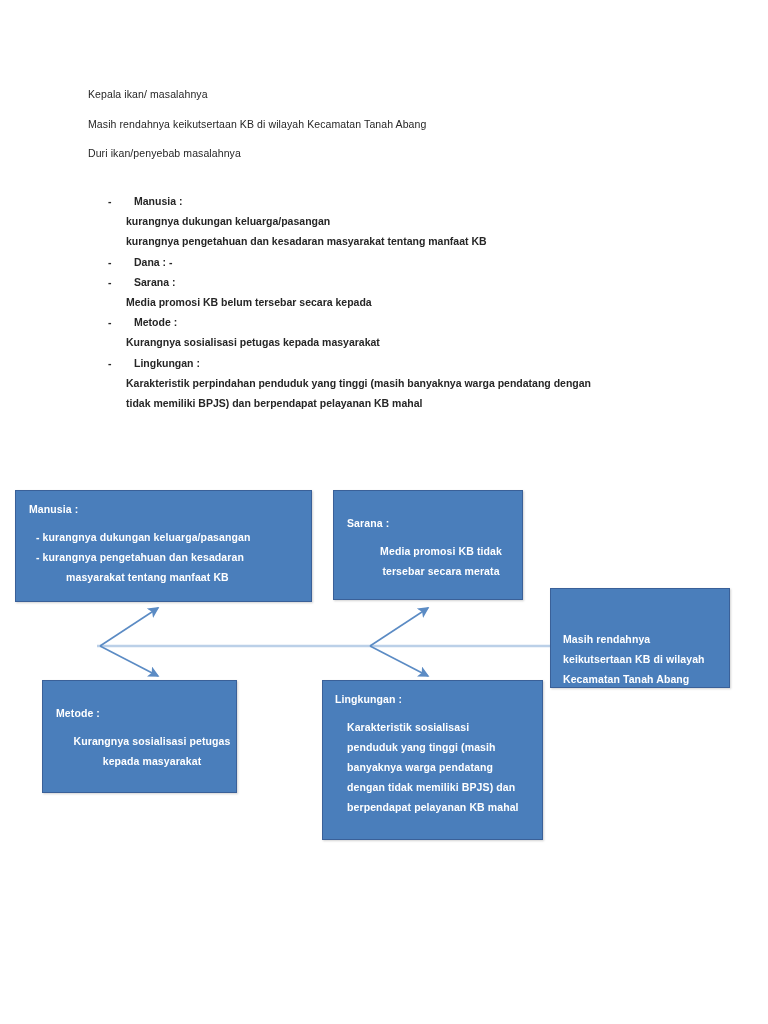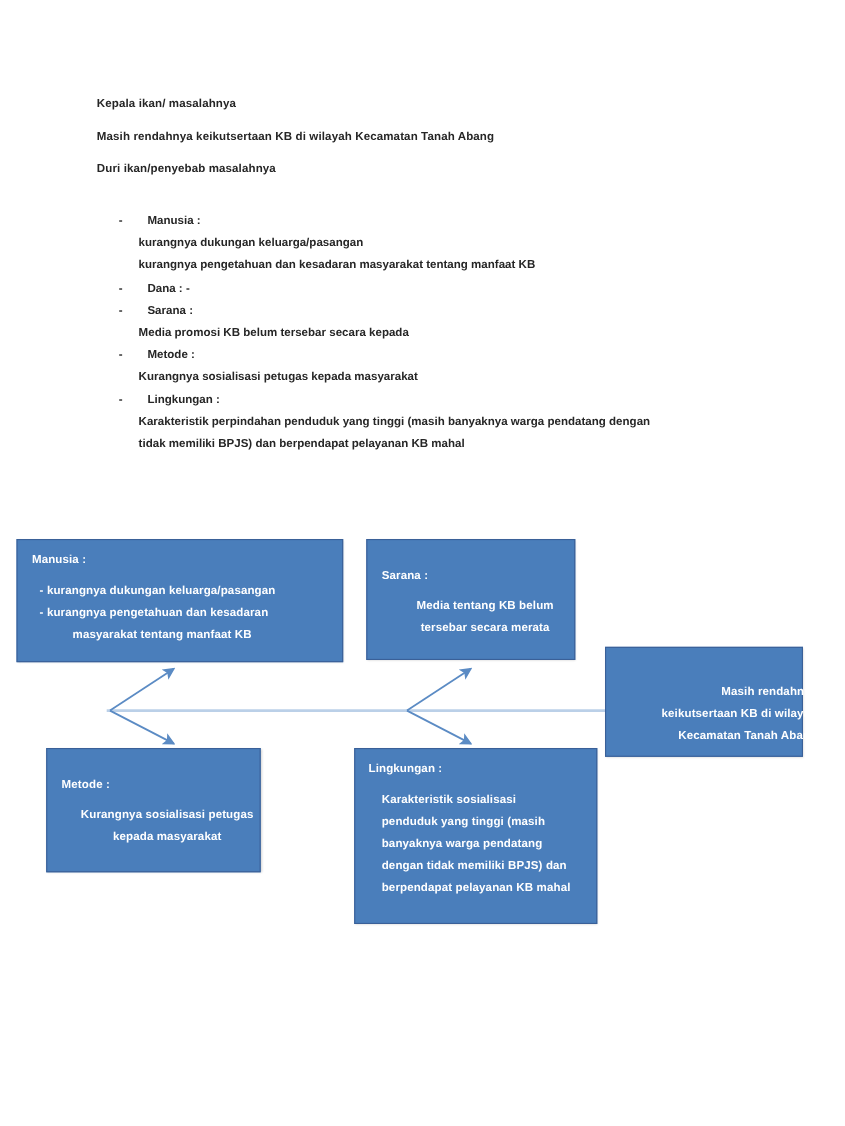--- a/index.html
+++ b/index.html
@@ -17,21 +17,21 @@
 
   
   .doc {
     position: absolute;
     left: 88px;
     top: 88px;
     width: 600px;
   }
   .doc-line {
     font-size: 10.5px;
-    font-weight: bold;
+    font-weight: normal;
     color: #262626;
     letter-spacing: 0.1px;
     margin: 0 0 17px 0;
     line-height: 1.2;
     white-space: nowrap;
   }
 
   .cause-list {
     position: absolute;
     left: 108px;
@@ -118,21 +118,21 @@
   #box-lingkungan{ left: 322px; top: 680px; width: 221px; height: 160px; }
 
   
   #box-manusia .fb-title { left: 13px; top: 8px; }
   #box-manusia .fb-body  { left: 8px;  top: 36px; }
   #box-manusia .fb-body .indent { padding-left: 30px; }
 
   #box-sarana .fb-title  { left: 13px; top: 22px; }
   #box-sarana .fb-body   { left: 0px;  top: 50px; width: 190px; text-align: center; }
 
-  #box-head .fb-body     { left: 0px;  top: 30px; width: 180px; text-align: right; }
+  #box-head .fb-body     { left: 0px;  top: 40px; width: 180px; text-align: left; }
 
   #box-metode .fb-title  { left: 13px; top: 22px; }
   #box-metode .fb-body   { left: 0px;  top: 50px; width: 194px; text-align: center; }
 
   #box-lingkungan .fb-title { left: 12px; top: 8px; }
   #box-lingkungan .fb-body  { left: 12px; top: 36px; }
 </style>
 </head>
 <body>
 
@@ -223,21 +223,21 @@
   <div class="fb-body">
     <div>- kurangnya dukungan keluarga/pasangan</div>
     <div>- kurangnya pengetahuan dan kesadaran</div>
     <div class="indent">masyarakat tentang manfaat KB</div>
   </div>
 </div>
 
 <div class="fb-box" id="box-sarana">
   <div class="fb-title">Sarana :</div>
   <div class="fb-body">
-    <div>Media tentang KB belum</div>
+    <div>Media promosi KB tidak</div>
     <div>tersebar secara merata</div>
   </div>
 </div>
 
 <div class="fb-box" id="box-head">
   <div class="fb-body">
     <div>Masih rendahnya</div>
     <div>keikutsertaan KB di wilayah</div>
     <div>Kecamatan Tanah Abang</div>
   </div>

